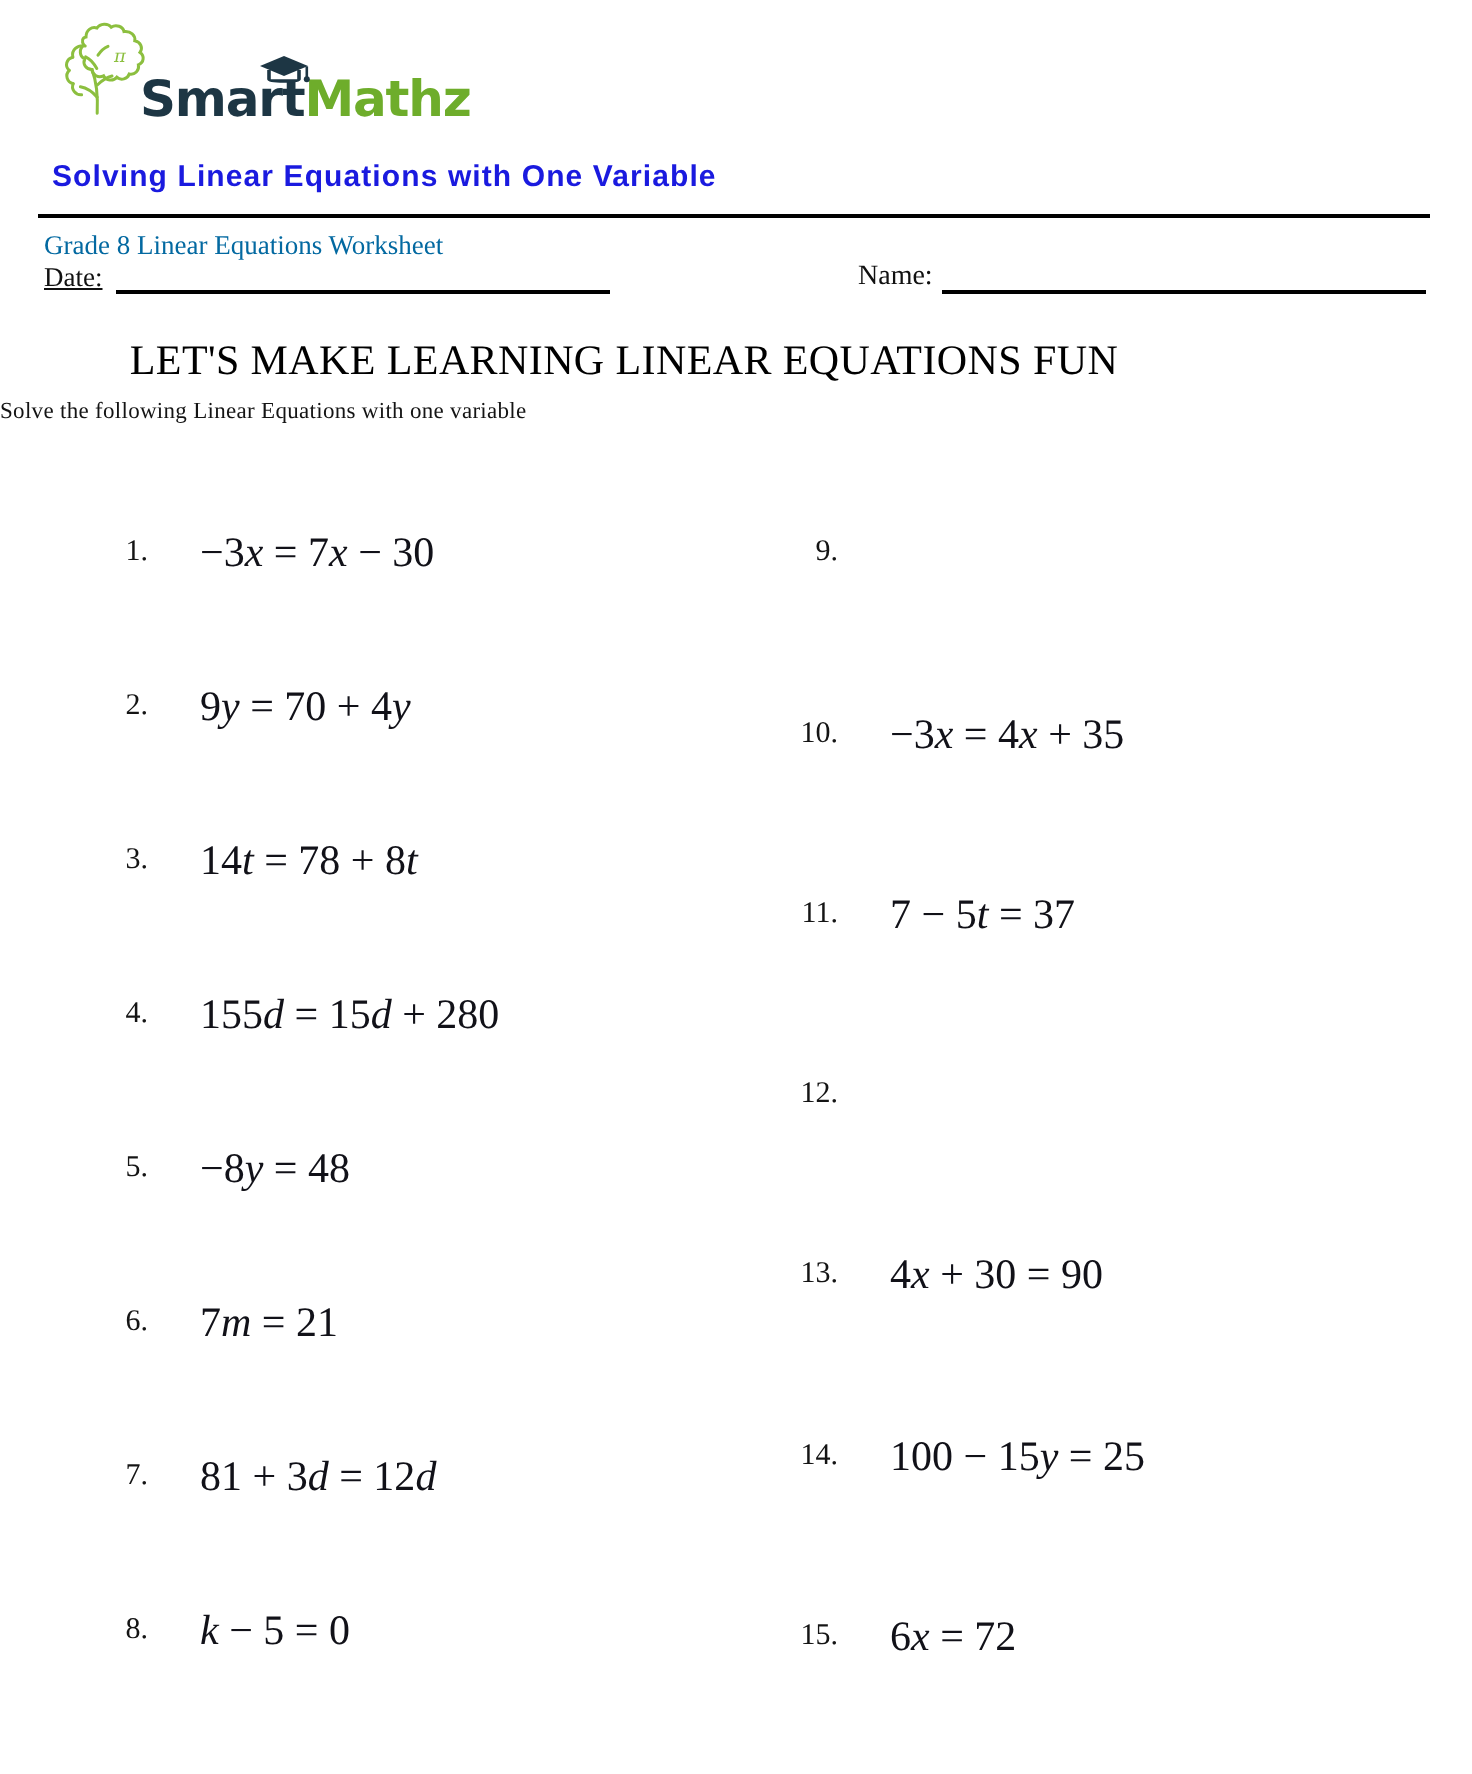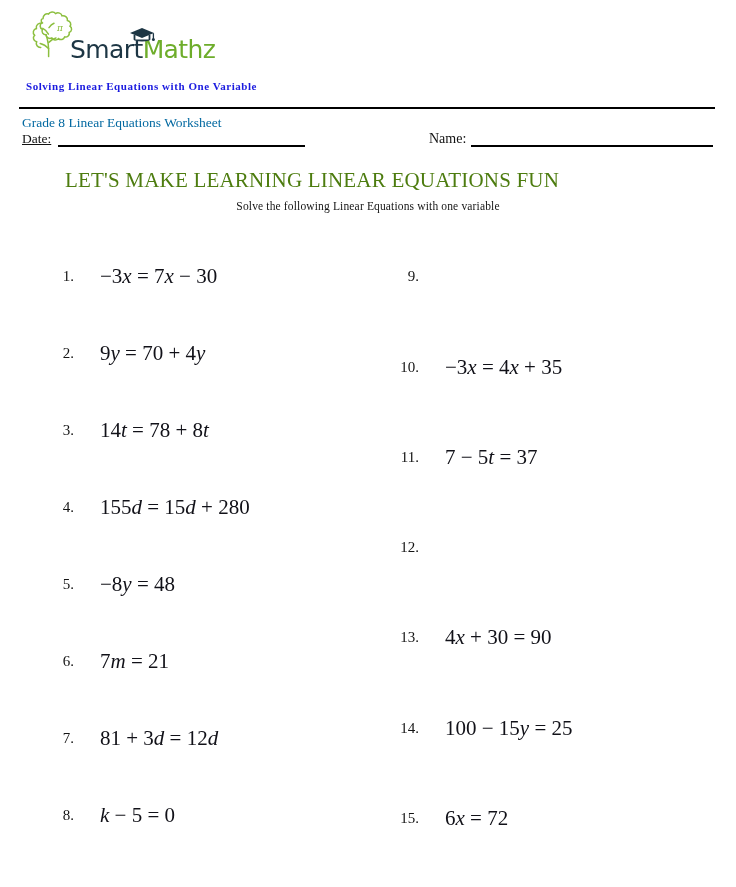--- a/index.html
+++ b/index.html
@@ -31,43 +31,43 @@
     width: 56px;
     height: 52px;
   }
   .logo-wordmark {
     position: absolute;
     left: 44px;
     top: 25px;
     height: 30px;
     white-space: nowrap;
     font-family: "DejaVu Sans", "Liberation Sans", sans-serif;
-    font-weight: normal;
+    font-weight: bold;
     font-size: 25px;
     letter-spacing: -0.6px;
     line-height: 30px;
   }
   .wm-smart { color: #1d3644; }
   .wm-mathz { color: #6ead2b; }
   .cap-wrap {
     position: absolute;
     left: 103px;
     top: 17px;
     width: 26px;
     height: 16px;
   }
 
   
   .doc-title {
     position: absolute;
     left: 26px;
     top: 80px;
-    font-family: Liberation Serif, serif;
+    font-family: Liberation Sans, sans-serif;
     font-weight: bold;
-    font-size: 11px;
+    font-size: 15px;
     color: #1a1adf;
     letter-spacing: 0.55px;
     white-space: nowrap;
   }
 
   .hrule {
     position: absolute;
     left: 19px;
     top: 107px;
     width: 696px;
@@ -121,29 +121,28 @@
 
   
   .main-heading {
     position: absolute;
     left: 0;
     top: 168px;
     width: 624px;
     text-align: center;
     font-size: 21px;
     letter-spacing: 0.2px;
-    color: #4d7c0f;
+    color: #000000;
     white-space: nowrap;
   }
   .sub-heading {
     position: absolute;
     left: 0;
     top: 200px;
     width: 736px;
-    text-align: center;
     font-size: 11.5px;
     letter-spacing: 0.15px;
     color: #141414;
     white-space: nowrap;
   }
 
   
   .col {
     position: absolute;
     top: 262px;

